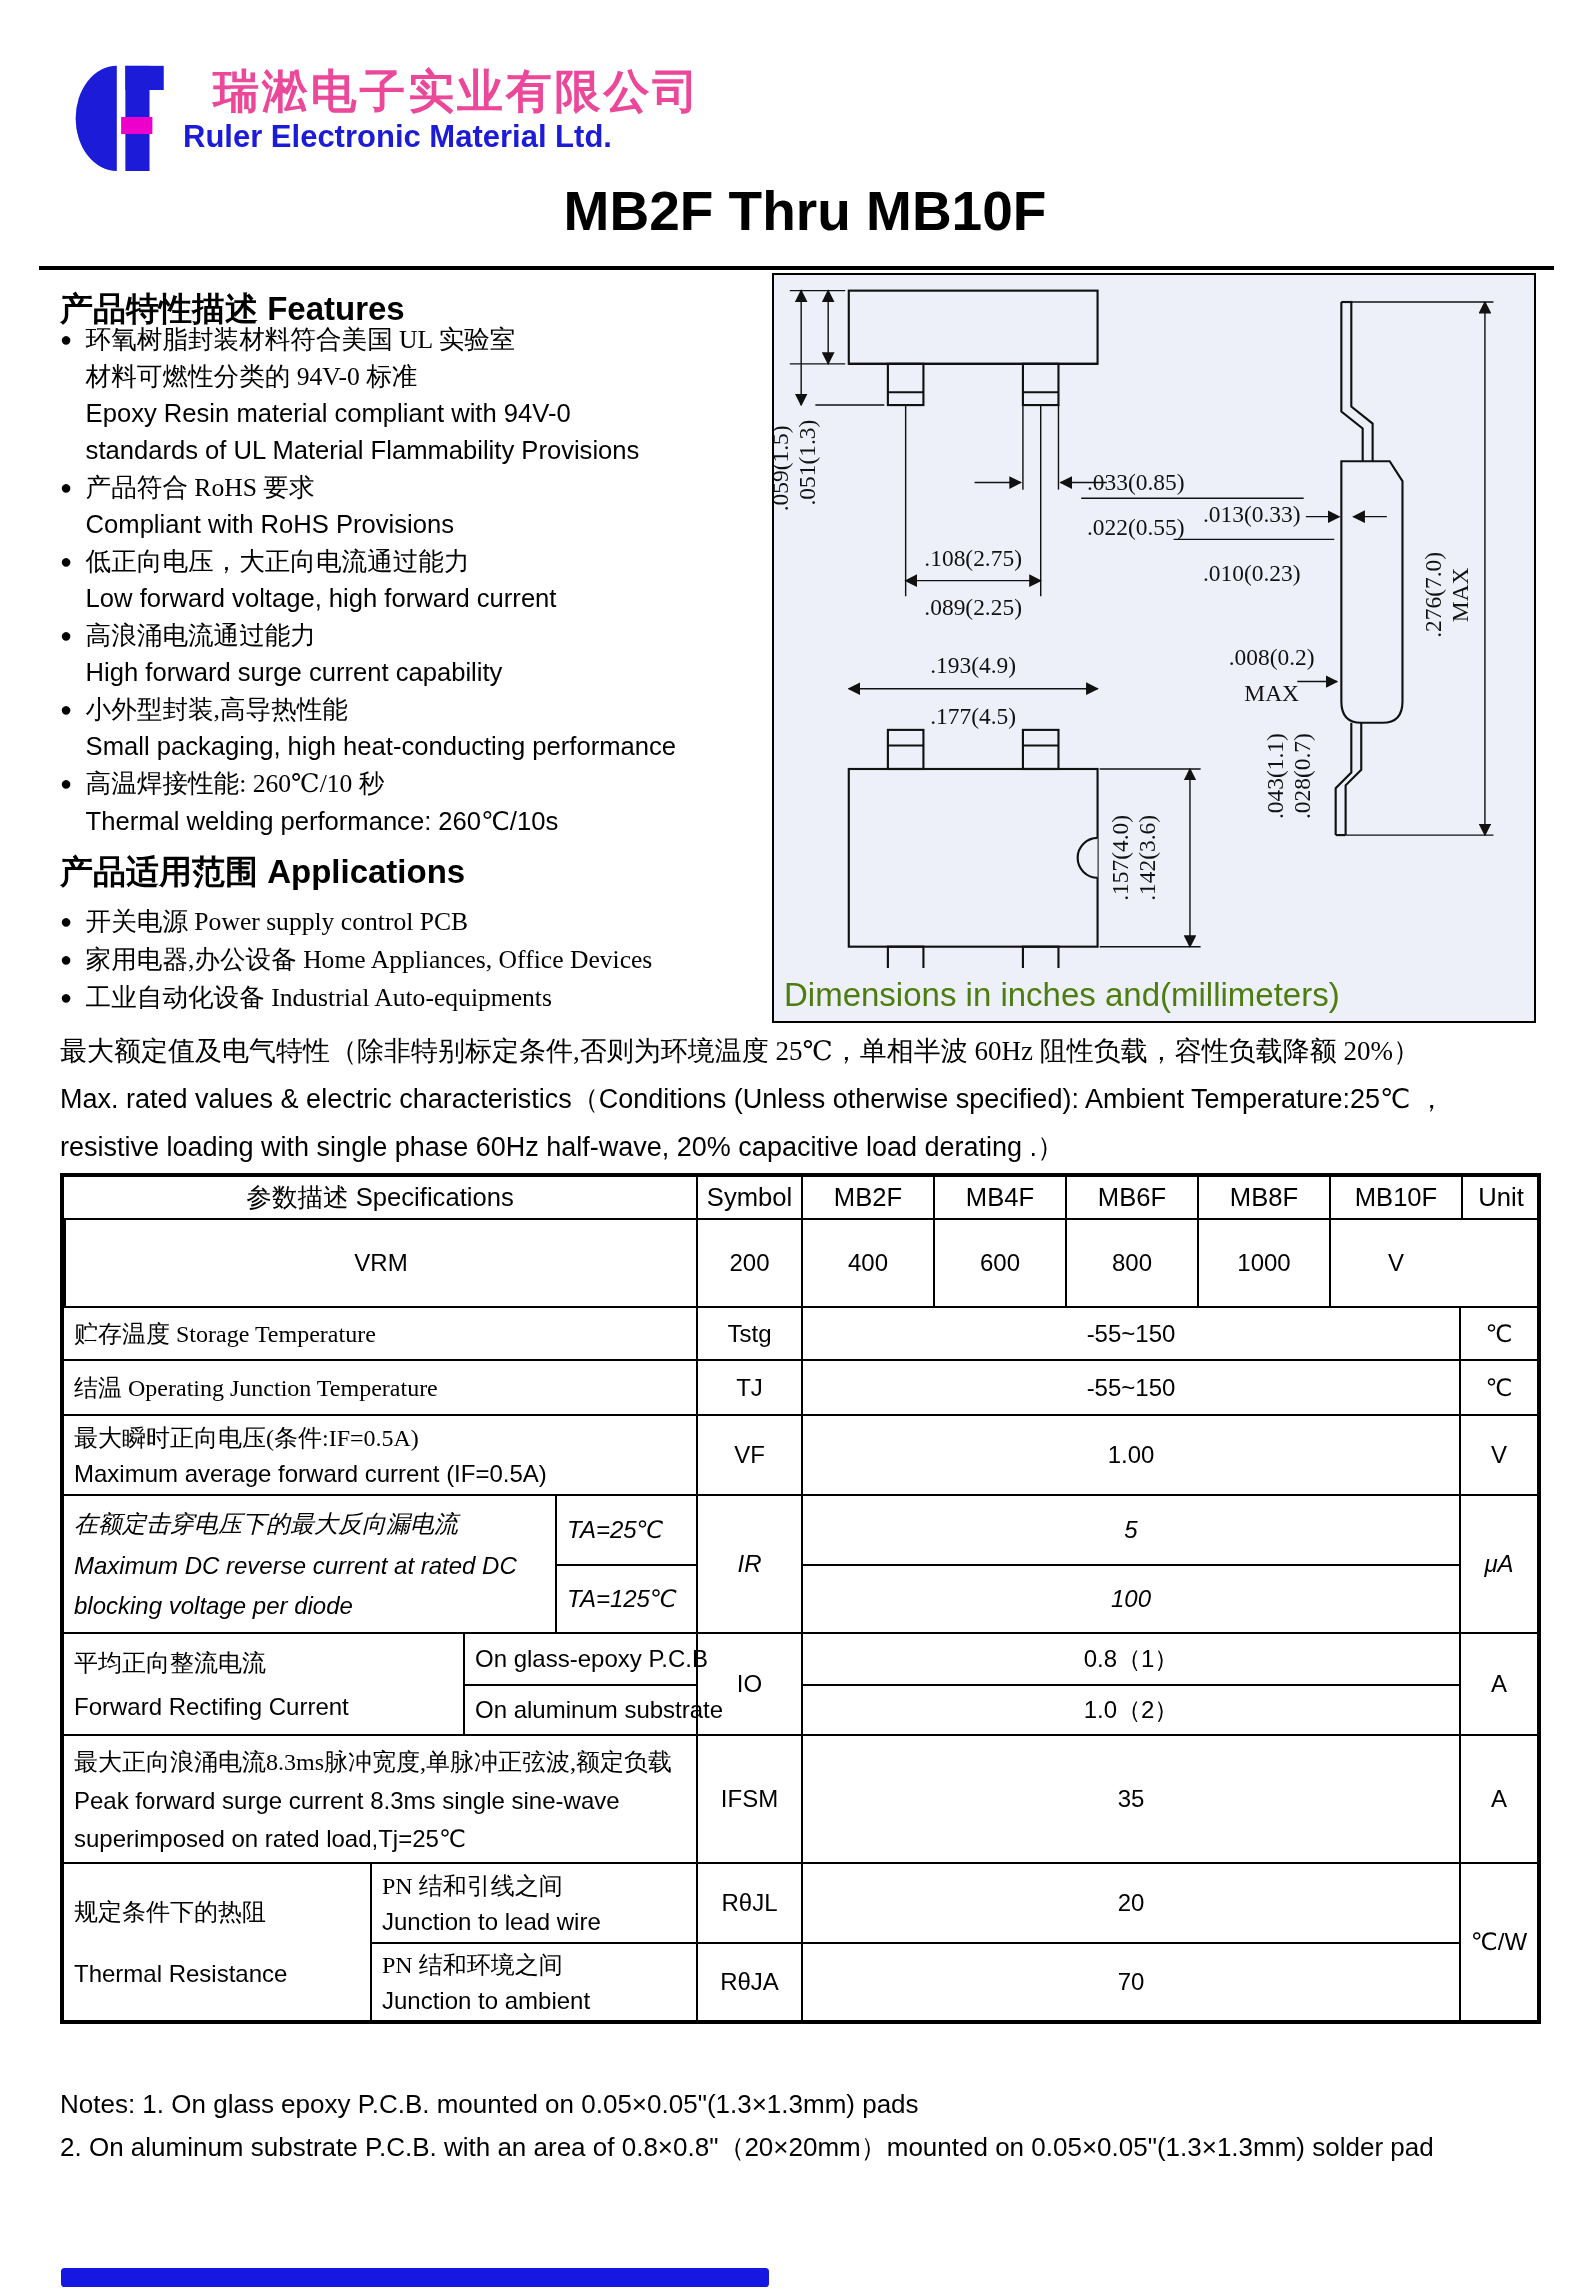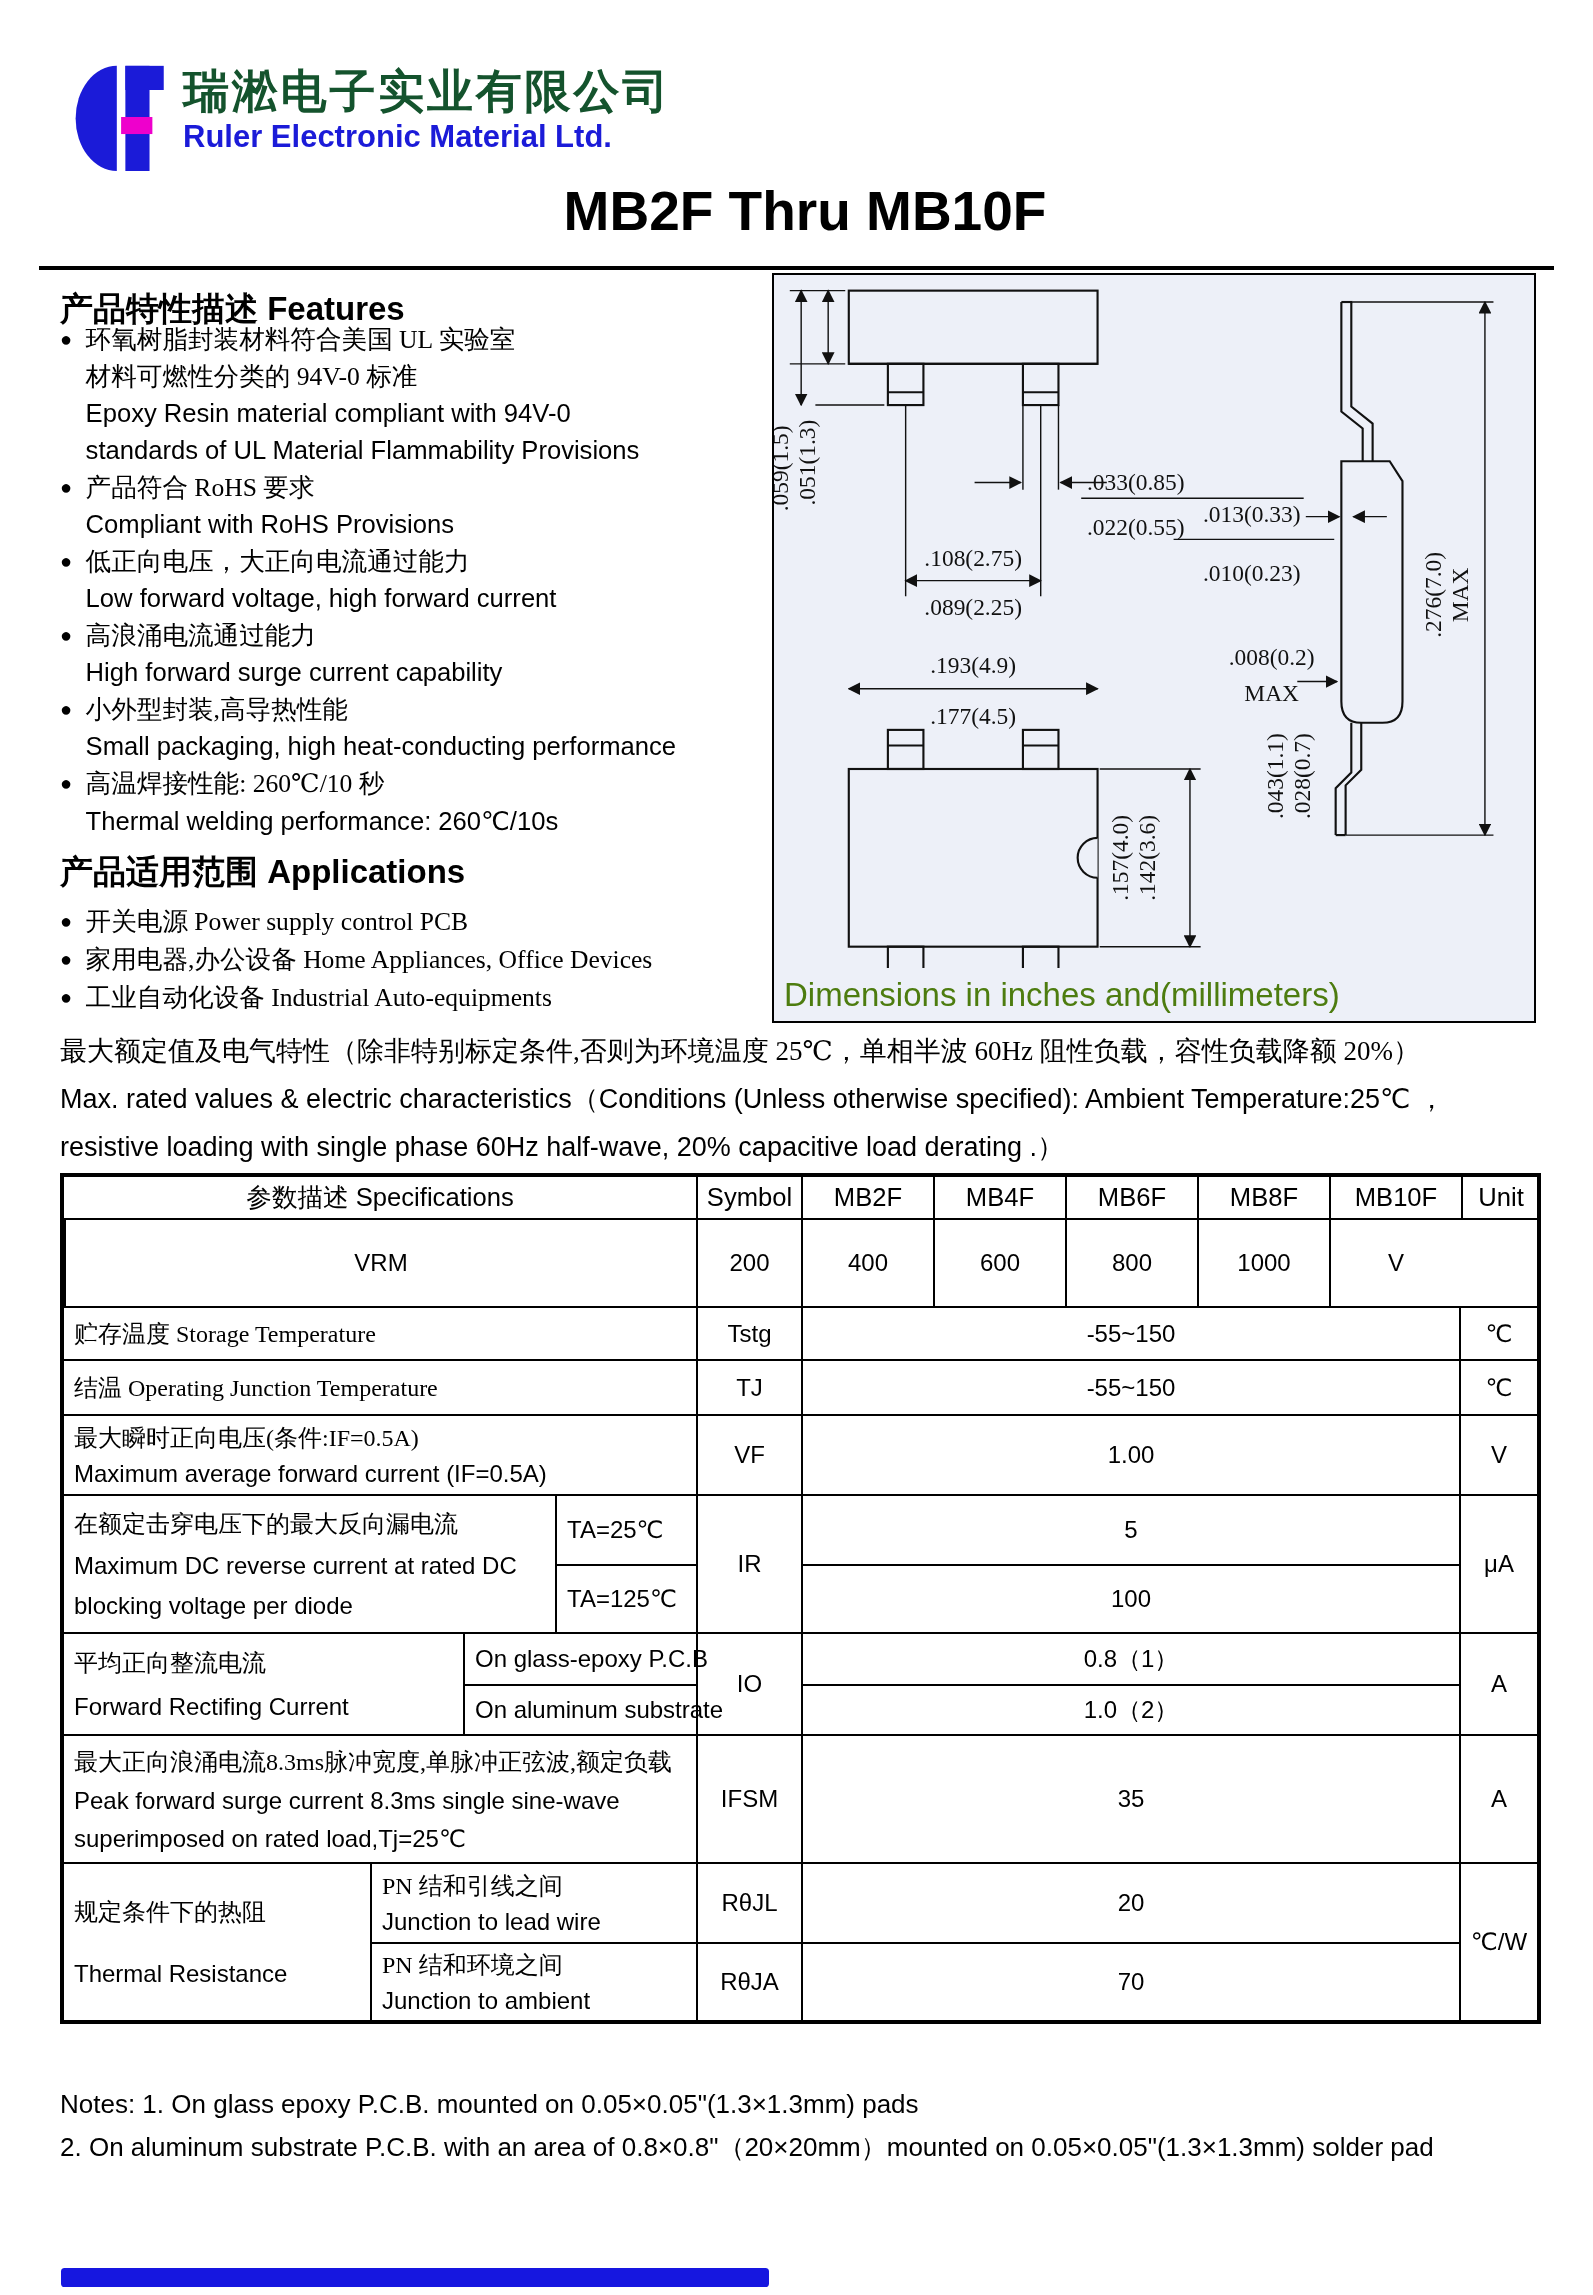--- a/index.html
+++ b/index.html
@@ -67,21 +67,21 @@
 <div class="page">
 
   <div class="abs" style="left:60px;top:60px;width:108px;height:114px;">
     <svg width="108" height="114" viewBox="0 0 152 160">
       <path d="M80 8 A58 74 0 1 0 80 156 Z" fill="#1b1bd8"></path>
       <rect x="92" y="8" width="34" height="148" fill="#1b1bd8"></rect>
       <rect x="92" y="8" width="54" height="34" fill="#1b1bd8"></rect>
       <rect x="86" y="80" width="44" height="24" fill="#ee00cc"></rect>
     </svg>
   </div>
-  <div class="abs company-cn" style="color:#14532d;">瑞淞电子实业有限公司</div>
+  <div class="abs company-cn" style="color:#ec4899;margin-left:30px;">瑞淞电子实业有限公司</div>
   <div class="abs company-en" style="color:#1b1bd8;">Ruler Electronic Material Ltd.</div>
 
   <div class="abs doc-title">MB2F Thru MB10F</div>
   <div class="abs title-rule"></div>
 
   <div class="abs sec-head" style="left:60px;top:287px;">产品特性描述 Features</div>
   <div class="abs feat-list">
     <div class="feat-line">
         <span class="bullet">●</span>
         <span class="cn">环氧树脂封装材料符合美国 UL 实验室</span>
@@ -292,21 +292,21 @@
     <div class="t-row colsM" style="height:80px;">
       <div class="cl">
         <div class="cn nowrap">最大瞬时正向电压(条件:IF=0.5A)</div>
         <div class="nowrap">Maximum average forward current (IF=0.5A)</div>
       </div>
       <div class="c bl">VF</div>
       <div class="c bl">1.00</div>
       <div class="c bl">V</div>
     </div>
 
-    <div class="t-row colsIR" style="grid-template-rows:68px 68px;">
+    <div class="t-row colsIR" style="grid-template-rows:68px 68px;font-style:italic;">
       <div class="cl" style="grid-column:1;grid-row:1/3;">
         <div class="cn nowrap">在额定击穿电压下的最大反向漏电流</div>
         <div class="nowrap">Maximum DC reverse current at rated DC</div>
         <div class="nowrap">blocking voltage per diode</div>
       </div>
       <div class="cl bl" style="grid-column:2;grid-row:1;">
           <div class="nowrap">TA=25℃</div>
         </div>
       <div class="c bl" style="grid-column:3;grid-row:1/3;">IR</div>
       <div class="c bl" style="grid-column:4;grid-row:1;">5</div>

